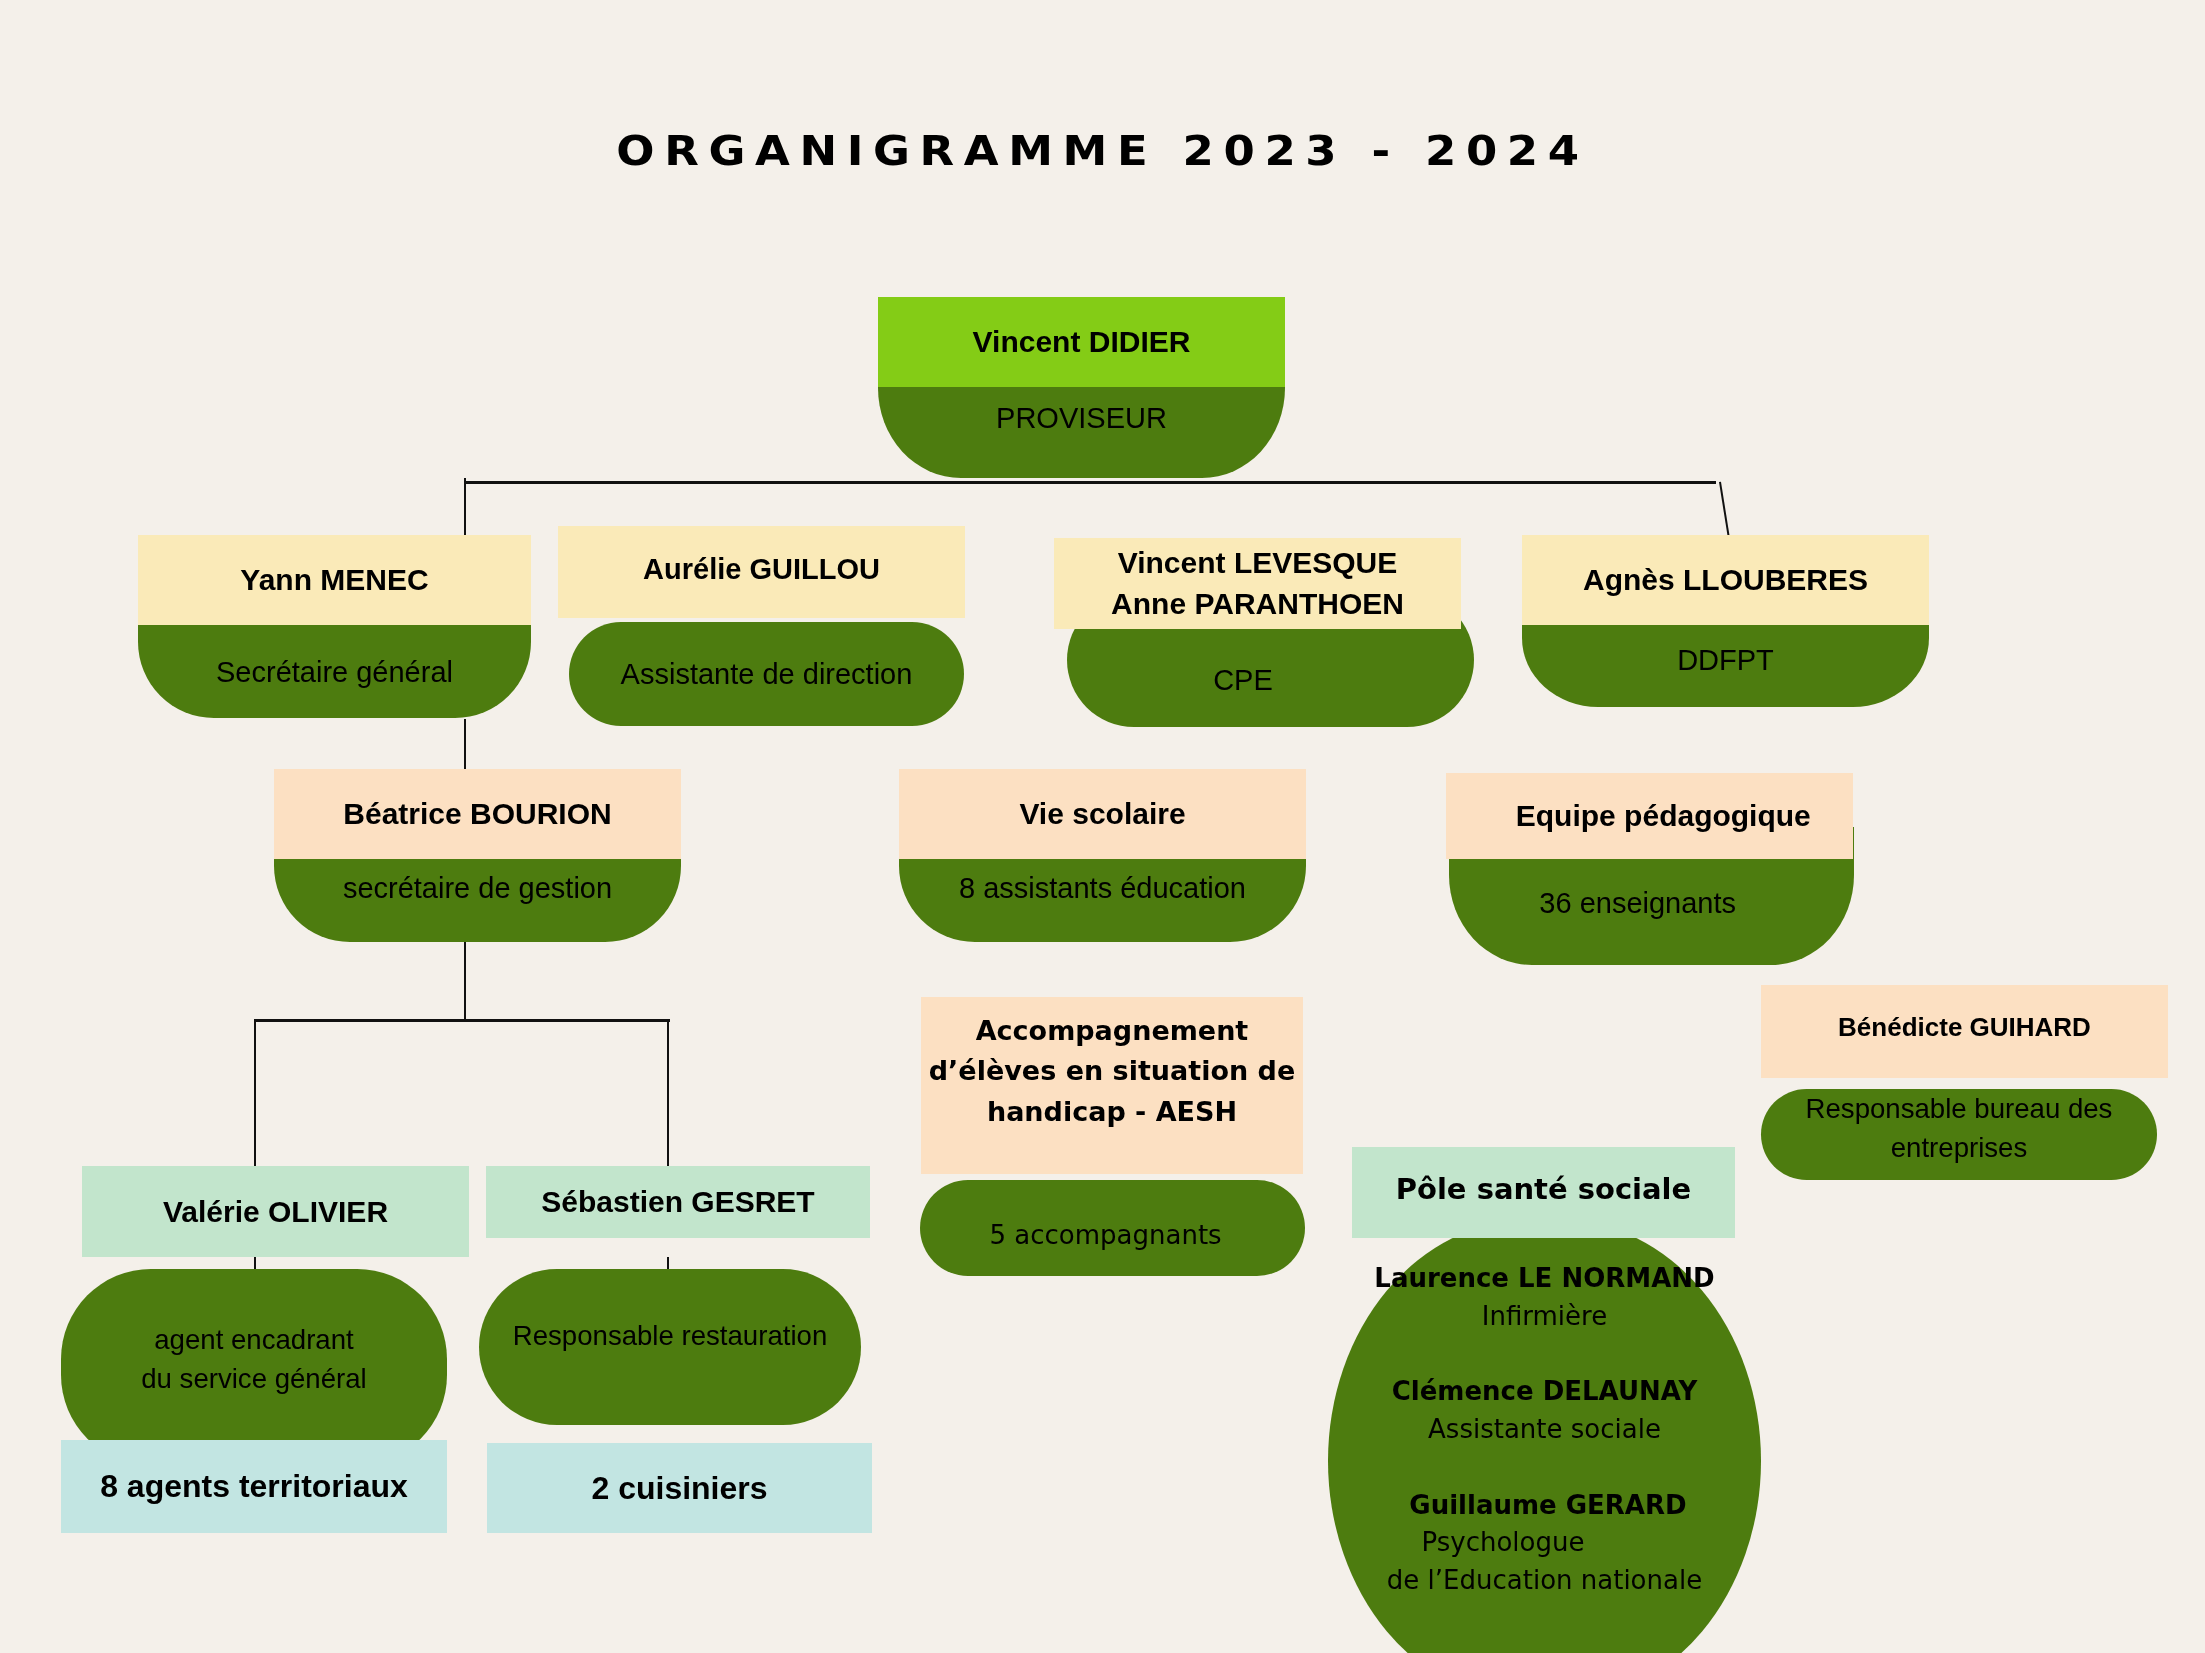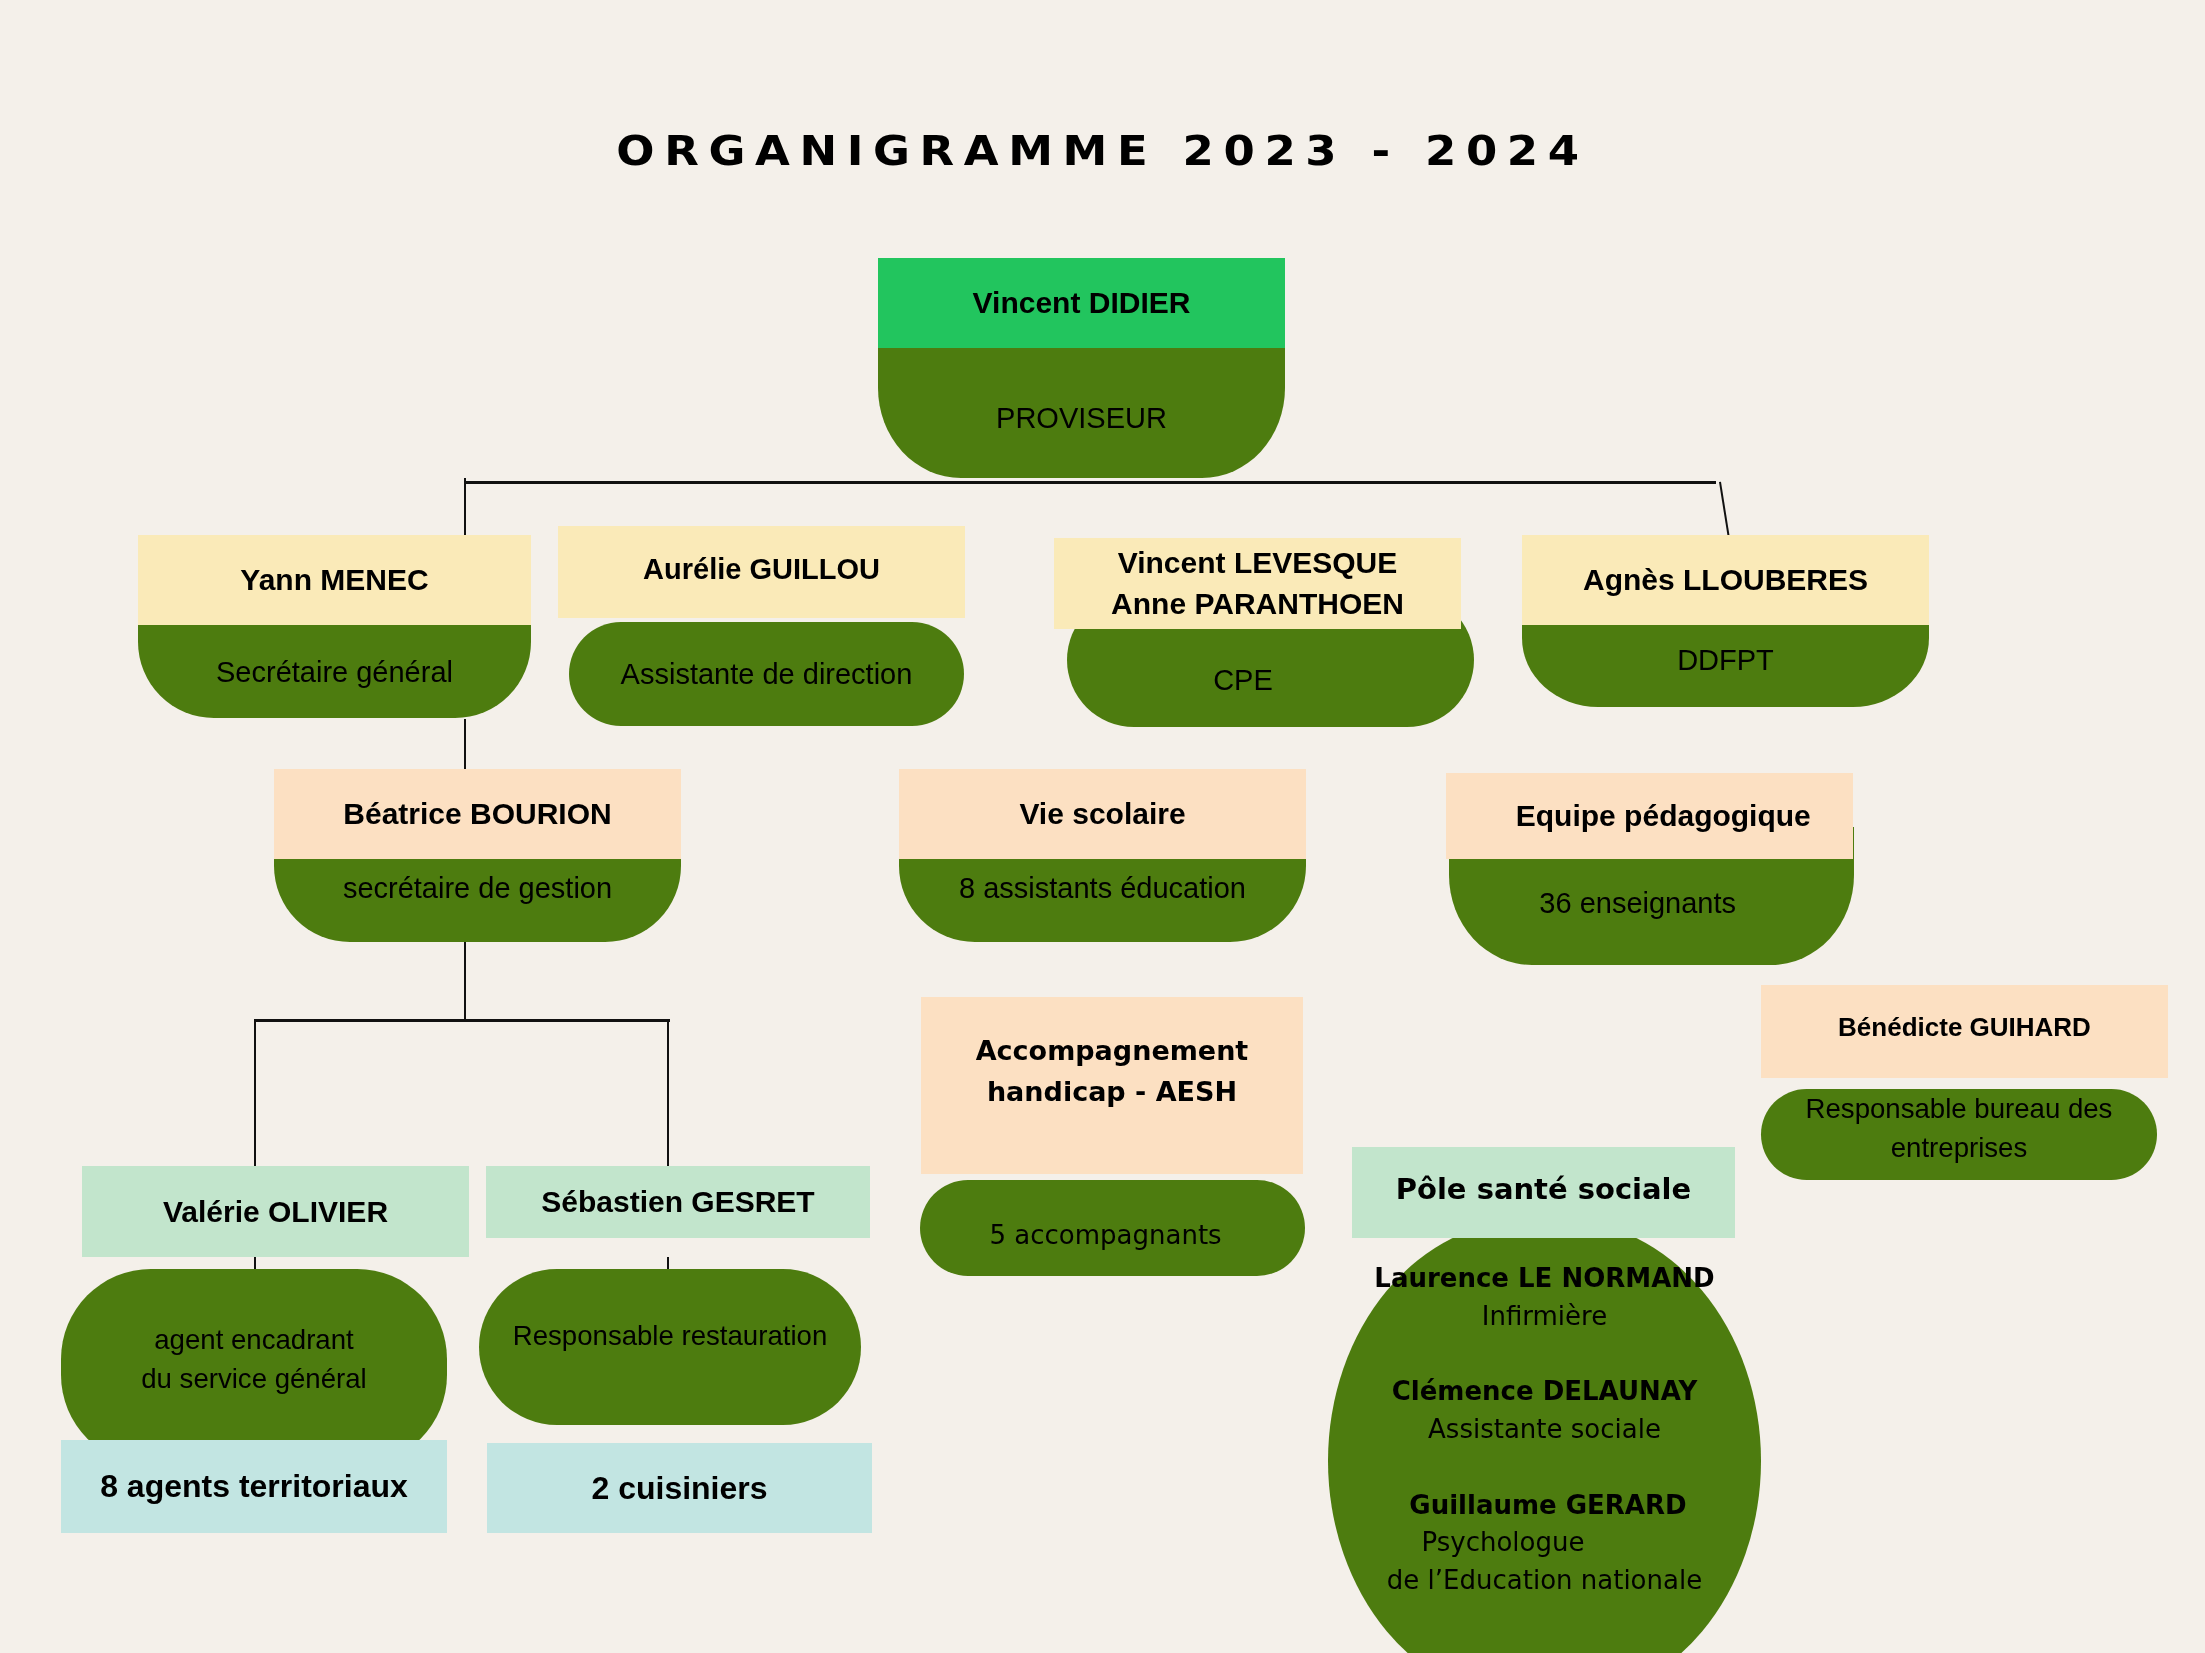--- a/index.html
+++ b/index.html
@@ -1,20 +1,20 @@
 <!DOCTYPE html>
 <html style="font-size:11px"><head>
 <meta charset="utf-8">
 <style>
   html, body { margin: 0; padding: 0; }
   body { width: 2205px; height: 1654px; background: #F4F0EA; position: relative; overflow: hidden; font-family: "Liberation Sans", sans-serif; color: #000; }
   .title { position: absolute; left: 0; width: 2205px; top: 124px; text-align: center; font-family: "DejaVu Sans", sans-serif; font-size: 45px; letter-spacing: 9.6px; font-weight: 600; transform: scaleY(0.92); }
   .box { position: absolute; display: flex; flex-direction: column; align-items: center; justify-content: center; text-align: center; font-weight: bold; font-size: 30px; line-height: 1.38; }
   .pill { position: absolute; background: #4d7c0f; display: flex; flex-direction: column; align-items: center; justify-content: center; text-align: center; font-size: 29px; line-height: 1.4; }
-  .pink { background: #22c55e; }
+  .pink { background: #84cc16; margin-top: 39px; }
   .yellow { background: #FAEAB8; }
   .peach { background: #FCE0C2; }
   .green { background: #C2E5CC; }
   .teal { background: #C2E5E2; }
   .line { position: absolute; background: #111; }
   .name-b { font-weight: bold; font-family: "DejaVu Sans", sans-serif; font-size: 26px; }
   .stack { display: flex; flex-direction: column; align-items: center; }
 </style>
 </head>
 <body>
@@ -93,20 +93,21 @@
   <span style="margin-top:-6.9px;text-align:center;">Bénédicte GUIHARD</span>
 </div>
 <div class="pill" style="left:1761px; top:1089px; width:396px; height:91px; border-radius:48px; font-size:27.6px; line-height:1.4;">
   <span style="margin-top:-11px;">Responsable bureau des</span>
   <span>entreprises</span>
 </div>
 
 <div class="box peach" style="left:921px; top:997px; width:382px; height:177px; font-family:'DejaVu Sans', sans-serif; font-size:27px; line-height:1.5;">
   <div class="stack" style="margin-top:-27.6px;">
     <span>Accompagnement</span>
+    <span>d’élèves en situation de</span>
     <span>handicap - AESH</span>
   </div>
 </div>
 <div class="pill" style="left:920px; top:1180px; width:385px; height:96px; border-radius:52px; font-family:'DejaVu Sans', sans-serif; font-size:26px;">
   <span style="margin-top:13.8px; margin-left:-13.8px;">5 accompagnants</span>
 </div>
 
 <div class="box green" style="left:82px; top:1166px; width:387px; height:91px;">
   <span>Valérie OLIVIER</span>
 </div>

